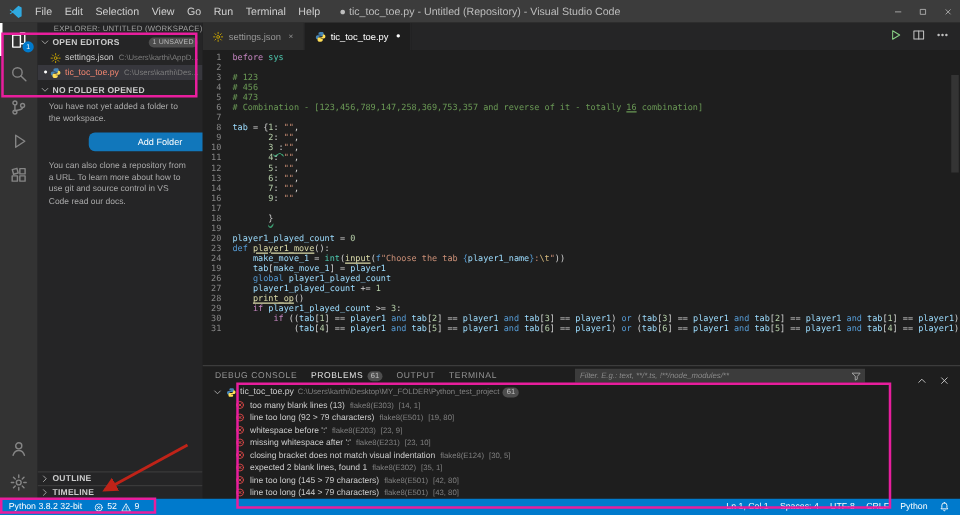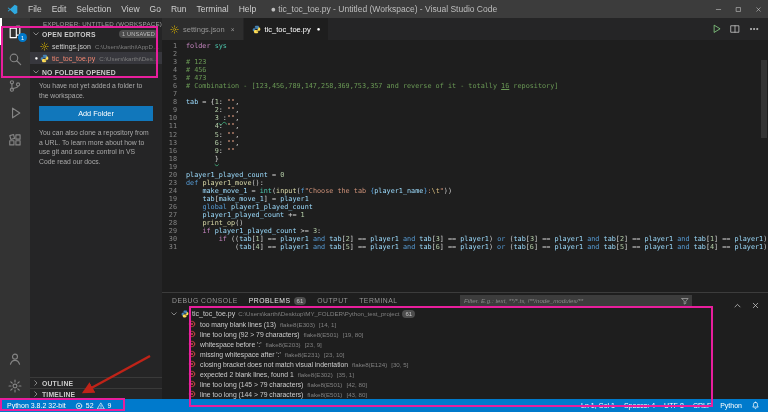--- a/index.html
+++ b/index.html
@@ -36,39 +36,39 @@
   .oe-row{height:12px;display:flex;align-items:center;padding-left:3px;font-size:7px;color:#cccccc;}
   .oe-row.sel{background:#37373d;}
   .oe-dot{width:7px;flex:none;text-align:center;font-size:5.5px;color:#fff;}
   .file-ic{width:9px;height:9px;margin-right:3px;}
   .oe-name{flex:none;}
   .oe-name.err{color:#f48771;}
   .oe-path{flex:1;min-width:0;margin-left:4px;color:#7d7d7d;font-size:6.2px;white-space:nowrap;overflow:hidden;text-overflow:ellipsis;}
   #nf-header{margin-top:2px;}
   #sb-body{padding:3px 9px 0 9px;font-size:6.8px;line-height:1.4;color:#a9a9a9;}
   #sb-body p{margin-bottom:6px;}
-  .sb-btn{display:block;width:100%;height:15px;background:#1177bb;color:#ffffff;border:none;font-size:7.3px;font-family:inherit;margin-bottom:7px;border-radius:0;cursor:pointer;}
+  .sb-btn{display:block;width:100%;height:15px;background:#1177bb;color:#ffffff;border:none;font-size:7.3px;font-family:inherit;margin-bottom:7px;border-radius:5px;cursor:pointer;margin-left:32px;}
   #sb-bottom{position:absolute;left:0;right:0;bottom:0;}
   #sb-bottom .sec-header{border-top:1px solid #3a3a3a;height:11px;}
 
   
   #editor{position:absolute;left:162px;right:0;top:18px;height:274px;background:#1e1e1e;overflow:hidden;}
   #tabbar{height:22px;background:#252526;display:flex;align-items:stretch;}
   .tab{display:flex;align-items:center;gap:4px;padding:0 8px;font-size:7.5px;background:#2d2d2d;color:#969696;border-right:1px solid #252526;}
   .tab.active{background:#1e1e1e;color:#ffffff;}
   .tab-ic{width:9px;height:9px;}
   .tab-close{font-size:6.5px;color:#999;margin-left:2px;}
   .tab-close.mod{color:#fff;font-size:6px;}
   #editor-actions{margin-left:auto;display:flex;align-items:center;gap:9px;padding-right:9px;color:#c5c5c5;}
   .ea-ic{width:10px;height:10px;}
   #code{position:relative;padding-top:2px;font-family:"DejaVu Sans Mono",monospace;font-size:6.8px;}
   .cl{display:flex;height:8.05px;line-height:8.05px;white-space:pre;}
   .ln{width:24px;flex:none;text-align:right;padding-right:9px;color:#858585;}
   .ct{white-space:pre;}
-  .tk-k{color:#c586c0;} .tk-b{color:#569cd6;} .tk-f{color:#dcdcaa;} .tk-v{color:#9cdcfe;}
+  .tk-k{color:#c586c0;} .tk-b{color:#569cd6;} .tk-f{color:#dcdcaa;text-decoration:underline;} .tk-v{color:#9cdcfe;}
   .tk-n{color:#b5cea8;} .tk-s{color:#ce9178;} .tk-c{color:#6a9955;} .tk-p{color:#d4d4d4;}
   .tk-e{color:#d7ba7d;} .tk-t{color:#4ec9b0;} .tk-cl{color:#6a9955;text-decoration:underline;}
   .sq{text-decoration:underline wavy #3a9e71;text-decoration-thickness:1px;text-underline-offset:1px;}
   #vscroll{position:absolute;right:1px;top:42px;width:6px;height:78px;background:rgba(121,121,121,.25);}
 
   
   #panel{position:absolute;left:162px;right:0;top:292px;bottom:13px;background:#1e1e1e;border-top:1px solid #3c3c3c;overflow:hidden;}
   #panel-header{position:relative;height:15px;display:flex;align-items:center;gap:11px;padding-left:10px;}
   .ptab{display:flex;align-items:center;gap:3px;height:100%;font-size:6.8px;letter-spacing:.5px;color:#969696;}
   .ptab.active{color:#e7e7e7;box-shadow:inset 0 -1px 0 #e7e7e7;}
@@ -117,21 +117,21 @@
     <nav id="menubar">
         <span class="menu-item">File</span>
         <span class="menu-item">Edit</span>
         <span class="menu-item">Selection</span>
         <span class="menu-item">View</span>
         <span class="menu-item">Go</span>
         <span class="menu-item">Run</span>
         <span class="menu-item">Terminal</span>
         <span class="menu-item">Help</span>
       </nav>
-    <div id="win-title">● tic_toc_toe.py - Untitled (Workspace) - Visual Studio Code</div>
+    <div id="win-title">● tic_toc_toe.py - Untitled (Repository) - Visual Studio Code</div>
     <div id="win-controls">
         <span class="win-btn">
           <span class="icw wc-ic">
             <svg viewBox="0 0 16 16" fill="none" stroke="currentColor" stroke-width="1.3" stroke-linecap="round" stroke-linejoin="round">
               <path d="M3 8h10"></path>
             </svg>
           </span>
         </span>
         <span class="win-btn">
           <span class="icw wc-ic">
@@ -327,34 +327,36 @@
           <span class="ea-btn"><span class="icw ea-ic">
               <svg viewBox="0 0 16 16" fill="none" stroke="currentColor" stroke-width="1.3" stroke-linecap="round" stroke-linejoin="round">
                 <circle cx="3" cy="8" r="0.9" fill="currentColor"></circle>
                 <circle cx="8" cy="8" r="0.9" fill="currentColor"></circle>
                 <circle cx="13" cy="8" r="0.9" fill="currentColor"></circle>
               </svg>
             </span></span>
         </div>
     </div>
     <div id="code">
-        <div class="cl"><span class="ln">1</span><span class="ct"><span class="tk-k">folder</span><span class="tk-p"> </span><span class="tk-t">sys</span></span></div>
+        <div class="cl"><span class="ln">1</span><span class="ct"><span class="tk-k">before</span><span class="tk-p"> </span><span class="tk-t">sys</span></span></div>
         <div class="cl"><span class="ln">2</span><span class="ct"></span></div>
         <div class="cl"><span class="ln">3</span><span class="ct"><span class="tk-c"># 123</span></span></div>
         <div class="cl"><span class="ln">4</span><span class="ct"><span class="tk-c"># 456</span></span></div>
         <div class="cl"><span class="ln">5</span><span class="ct"><span class="tk-c"># 473</span></span></div>
-        <div class="cl"><span class="ln">6</span><span class="ct"><span class="tk-c"># Combination - [123,456,789,147,258,369,753,357 and reverse of it - totally </span><span class="tk-cl">16</span><span class="tk-c"> repository]</span></span></div>
+        <div class="cl"><span class="ln">6</span><span class="ct"><span class="tk-c"># Combination - [123,456,789,147,258,369,753,357 and reverse of it - totally </span><span class="tk-cl">16</span><span class="tk-c"> combination]</span></span></div>
         <div class="cl"><span class="ln">7</span><span class="ct"></span></div>
         <div class="cl"><span class="ln">8</span><span class="ct"><span class="tk-v">tab</span><span class="tk-p"> = {</span><span class="tk-n">1</span><span class="tk-p">: </span><span class="tk-s">""</span><span class="tk-p">,</span></span></div>
         <div class="cl"><span class="ln">9</span><span class="ct"><span class="tk-p">       </span><span class="tk-n">2</span><span class="tk-p">: </span><span class="tk-s">""</span><span class="tk-p">,</span></span></div>
         <div class="cl"><span class="ln">10</span><span class="ct"><span class="tk-p">       </span><span class="tk-n">3</span><span class="tk-p sq"> :</span><span class="tk-s">""</span><span class="tk-p">,</span></span></div>
         <div class="cl"><span class="ln">11</span><span class="ct"><span class="tk-p">       </span><span class="tk-n">4</span><span class="tk-p">: </span><span class="tk-s">""</span><span class="tk-p">,</span></span></div>
         <div class="cl"><span class="ln">12</span><span class="ct"><span class="tk-p">       </span><span class="tk-n">5</span><span class="tk-p">: </span><span class="tk-s">""</span><span class="tk-p">,</span></span></div>
         <div class="cl"><span class="ln">13</span><span class="ct"><span class="tk-p">       </span><span class="tk-n">6</span><span class="tk-p">: </span><span class="tk-s">""</span><span class="tk-p">,</span></span></div>
+        <div class="cl"><span class="ln">14</span><span class="ct"><span class="tk-p">       </span><span class="tk-n">7</span><span class="tk-p">: </span><span class="tk-s">""</span><span class="tk-p">,</span></span></div>
         <div class="cl"><span class="ln">16</span><span class="ct"><span class="tk-p">       </span><span class="tk-n">9</span><span class="tk-p">: </span><span class="tk-s">""</span></span></div>
+        <div class="cl"><span class="ln">17</span><span class="ct"></span></div>
         <div class="cl"><span class="ln">18</span><span class="ct"><span class="tk-p">       </span><span class="tk-p sq">}</span></span></div>
         <div class="cl"><span class="ln">19</span><span class="ct"></span></div>
         <div class="cl"><span class="ln">20</span><span class="ct"><span class="tk-v">player1_played_count</span><span class="tk-p"> = </span><span class="tk-n">0</span></span></div>
         <div class="cl"><span class="ln">23</span><span class="ct"><span class="tk-b">def</span><span class="tk-p"> </span><span class="tk-f">player1_move</span><span class="tk-p">():</span></span></div>
         <div class="cl"><span class="ln">24</span><span class="ct"><span class="tk-p">    </span><span class="tk-v">make_move_1</span><span class="tk-p"> = </span><span class="tk-t">int</span><span class="tk-p">(</span><span class="tk-f">input</span><span class="tk-p">(</span><span class="tk-b">f</span><span class="tk-s">"Choose the tab </span><span class="tk-b">{</span><span class="tk-v">player1_name</span><span class="tk-b">}</span><span class="tk-s">:</span><span class="tk-e">\t</span><span class="tk-s">"</span><span class="tk-p">))</span></span></div>
         <div class="cl"><span class="ln">19</span><span class="ct"><span class="tk-p">    </span><span class="tk-v">tab</span><span class="tk-p">[</span><span class="tk-v">make_move_1</span><span class="tk-p">] = </span><span class="tk-v">player1</span></span></div>
         <div class="cl"><span class="ln">26</span><span class="ct"><span class="tk-p">    </span><span class="tk-b">global</span><span class="tk-p"> </span><span class="tk-v">player1_played_count</span></span></div>
         <div class="cl"><span class="ln">27</span><span class="ct"><span class="tk-p">    </span><span class="tk-v">player1_played_count</span><span class="tk-p"> += </span><span class="tk-n">1</span></span></div>
         <div class="cl"><span class="ln">28</span><span class="ct"><span class="tk-p">    </span><span class="tk-f">print_op</span><span class="tk-p">()</span></span></div>
         <div class="cl"><span class="ln">29</span><span class="ct"><span class="tk-p">    </span><span class="tk-k">if</span><span class="tk-p"> </span><span class="tk-v">player1_played_count</span><span class="tk-p"> &gt;= </span><span class="tk-n">3</span><span class="tk-p">:</span></span></div>

